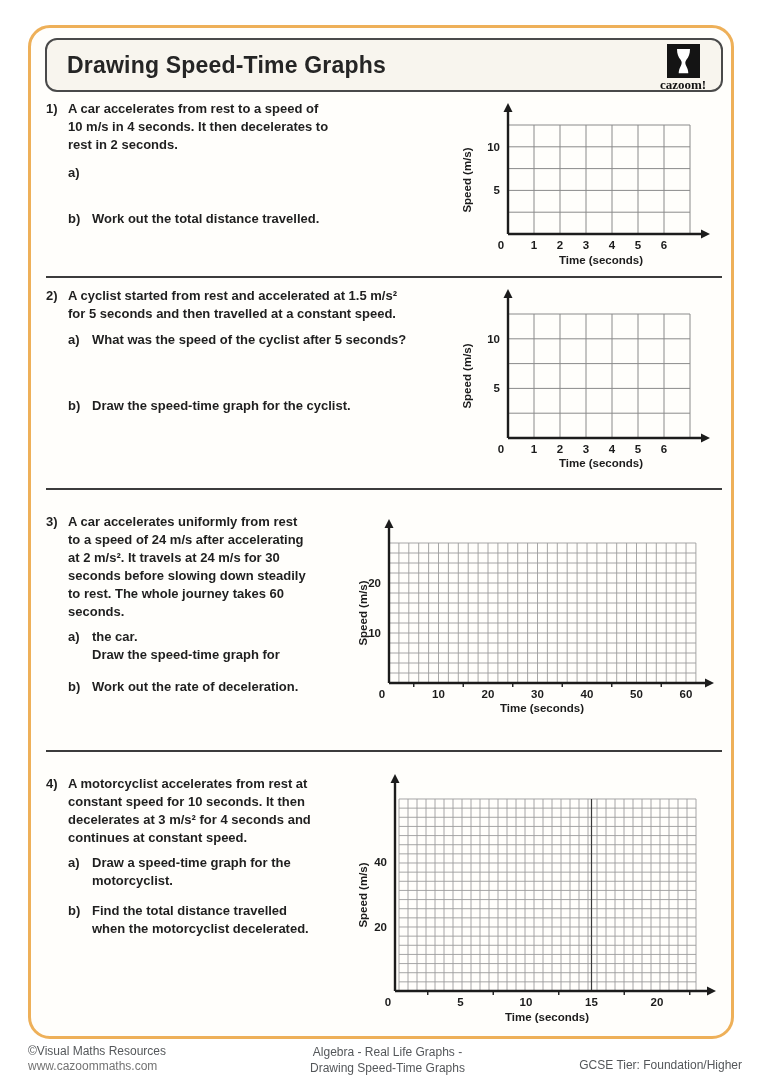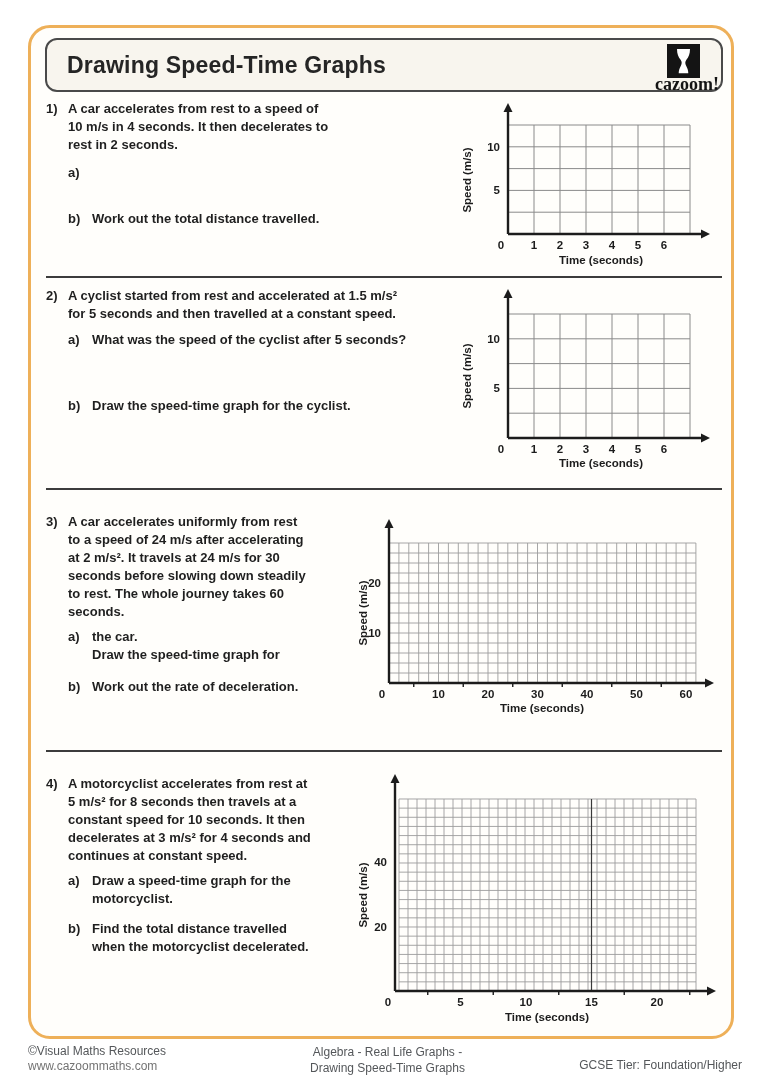--- a/index.html
+++ b/index.html
@@ -7,21 +7,21 @@
        font-family:"Liberation Sans",sans-serif;overflow:hidden;}
   .outer-border{position:absolute;left:28px;top:25px;width:706px;height:1014px;
        border:3px solid #eeb059;border-radius:22px;background:#fffefb;box-sizing:border-box;}
   .title-box{position:absolute;left:45px;top:38px;width:678px;height:54px;
        border:2px solid #4a4a4a;border-radius:12px;background:#f8f5ee;box-sizing:border-box;}
   .title-text{position:absolute;left:20px;top:50%;transform:translateY(-50%);
        font-size:23px;font-weight:bold;color:#252525;letter-spacing:.2px;white-space:nowrap;}
   .logo{position:absolute;right:10px;top:4px;width:56px;text-align:center;}
   .logo-square{margin:0 auto;width:33px;height:34px;background:#141414;
        display:flex;align-items:center;justify-content:center;}
-  .logo-text{font-family:"Liberation Serif",serif;font-weight:bold;font-size:18px;
+  .logo-text{font-family:"Liberation Serif",serif;font-weight:bold;font-size:13px;
        color:#141414;line-height:13px;}
 
   .question{position:absolute;color:#1f1f1f;font-weight:bold;font-size:13px;line-height:18px;}
   .q-row{display:flex;}
   .q-num{width:22px;flex:none;}
   .q-body{flex:1;}
   .part{display:flex;padding-left:22px;}
   .part-label{width:24px;flex:none;}
   .part-lines{flex:1;}
   .q1{left:46px;top:100px;width:425px;}
@@ -266,21 +266,20 @@
       <text x="0" y="0" text-anchor="middle" font-size="11.5" font-weight="bold" fill="#1c1c1c" font-family="&quot;Liberation Sans&quot;, sans-serif" transform="translate(17,98) rotate(-90)">Speed (m/s)</text>
     </svg></div>
 
 <div class="divider d3"></div>
 
 <div class="question q4">
   <div class="q-row">
     <div class="q-num">4)</div>
     <div class="q-body">
       <div>A motorcyclist accelerates from rest at</div>
-      <div>5 m/s² for 8 seconds then travels at a</div>
       <div>constant speed for 10 seconds. It then</div>
       <div>decelerates at 3 m/s² for 4 seconds and</div>
       <div>continues at constant speed.</div>
     </div>
   </div>
   <div class="part q4-a">
     <div class="part-label">a)</div>
     <div class="part-lines">
       <div>Draw a speed-time graph for the</div>
       <div>motorcyclist.</div>

